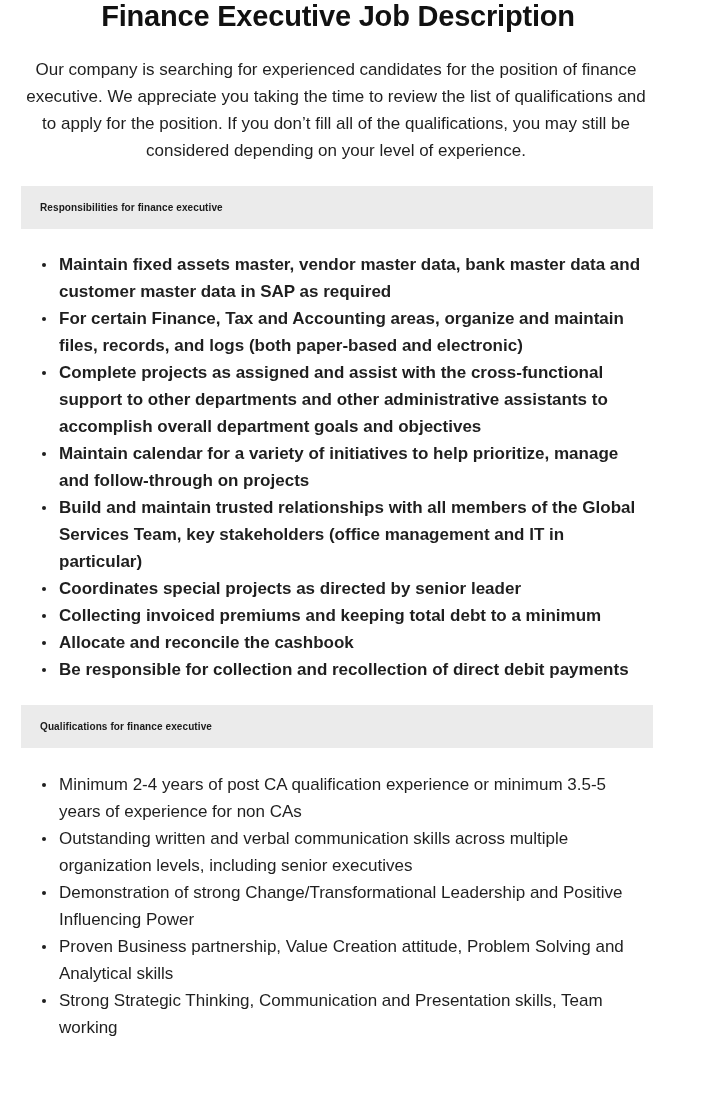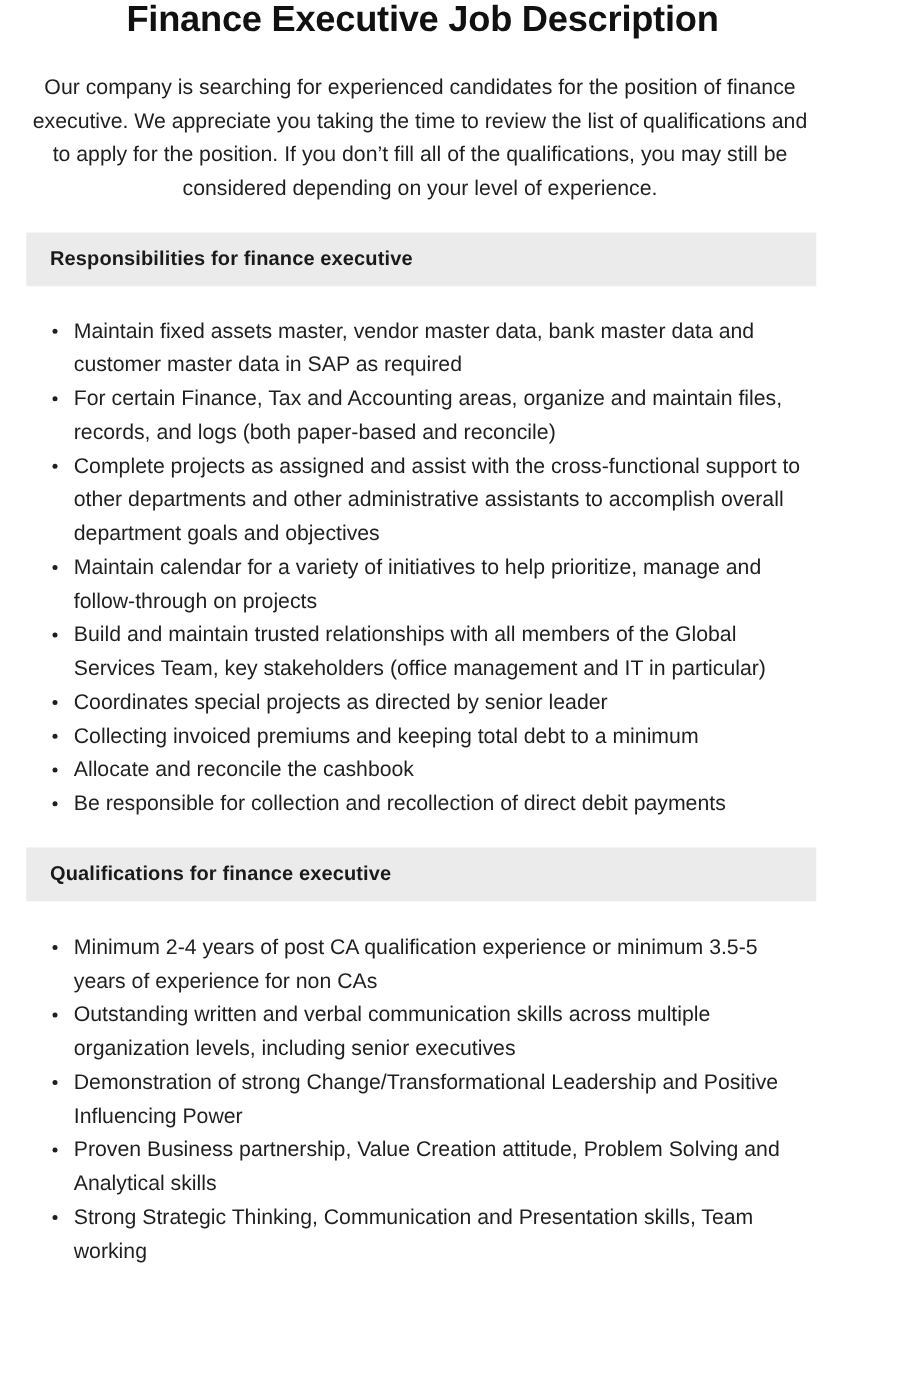--- a/index.html
+++ b/index.html
@@ -53,21 +53,21 @@
   .section-band {
     margin: 22px 23px 0 21px;
     background: #ebebeb;
     height: 43px;
     display: flex;
     align-items: center;
     padding: 0 0 0 19px;
     box-sizing: border-box;
   }
   .section-band-title {
-    font-size: 16px;
+    font-size: 10px;
     font-weight: 700;
     color: #1a1a1a;
     letter-spacing: 0.1px;
     line-height: 20px;
   }
 
   
   ul.bullets {
     list-style: none;
     margin: 0;
@@ -86,20 +86,21 @@
     position: absolute;
     left: 42px;
     top: 12px;
     width: 4px;
     height: 4px;
     border-radius: 50%;
     background: #1f1f1f;
   }
 
   .section-responsibilities ul.bullets {
+    font-weight: bold;
   }
   .section-qualifications ul.bullets {
     padding-top: 23px;
     padding-bottom: 30px;
   }
 </style>
 </head>
 <body>
 
 <div class="page">
@@ -107,21 +108,21 @@
   <h1 class="doc-title">Finance Executive Job Description</h1>
 
   <p class="intro">Our company is searching for experienced candidates for the position of finance executive. We appreciate you taking the time to review the list of qualifications and to apply for the position. If you don’t fill all of the qualifications, you may still be considered depending on your level of experience.</p>
 
   <section class="section section-responsibilities">
     <div class="section-band">
       <span class="section-band-title">Responsibilities for finance executive</span>
     </div>
     <ul class="bullets">
         <li>Maintain fixed assets master, vendor master data, bank master data and customer master data in SAP as required</li>
-        <li>For certain Finance, Tax and Accounting areas, organize and maintain files, records, and logs (both paper-based and reconcile)</li>
+        <li>For certain Finance, Tax and Accounting areas, organize and maintain files, records, and logs (both paper-based and electronic)</li>
         <li>Complete projects as assigned and assist with the cross-functional support to other departments and other administrative assistants to accomplish overall department goals and objectives</li>
         <li>Maintain calendar for a variety of initiatives to help prioritize, manage and follow-through on projects</li>
         <li>Build and maintain trusted relationships with all members of the Global Services Team, key stakeholders (office management and IT in particular)</li>
         <li>Coordinates special projects as directed by senior leader</li>
         <li>Collecting invoiced premiums and keeping total debt to a minimum</li>
         <li>Allocate and reconcile the cashbook</li>
         <li>Be responsible for collection and recollection of direct debit payments</li>
       </ul>
   </section>
 

